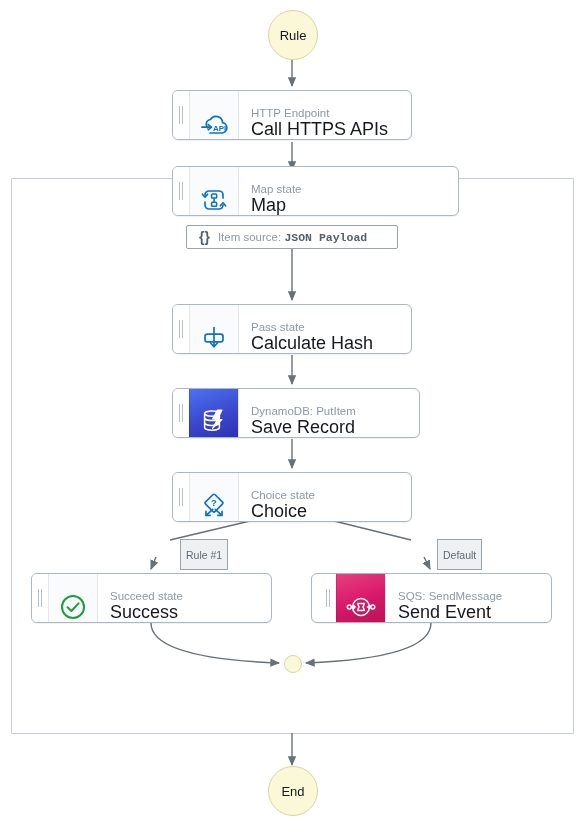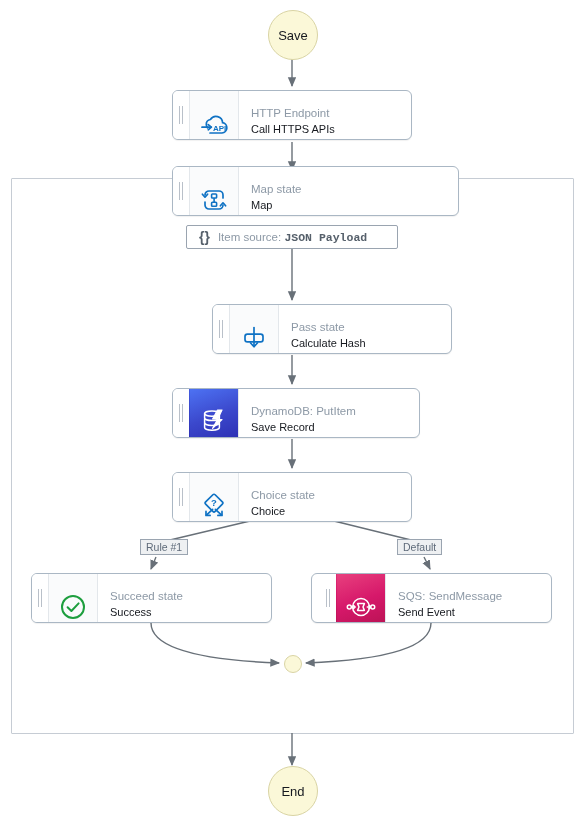--- a/index.html
+++ b/index.html
@@ -38,36 +38,36 @@
     width:48px;flex:0 0 48px;display:flex;align-items:flex-end;justify-content:center;
     background:#fafbfc;border-left:1px solid #e3e7eb;border-right:1px solid #e3e7eb;
   }
   .iconbox.brand-ddb{background:linear-gradient(160deg,#4d72f3 0%,#3b48cc 55%,#2e31b5 100%);border-left-color:transparent;}
   .iconbox.brand-sqs{background:linear-gradient(160deg,#e8407e 0%,#d6186a 55%,#bc1356 100%);border-left-color:transparent;}
   .labels{
     flex:1 1 auto;display:flex;flex-direction:column;justify-content:flex-end;
     padding-left:12px;padding-right:10px;min-width:0;
   }
   .ntype{font-size:11.5px;color:#8d99a6;line-height:14px;white-space:nowrap;overflow:hidden;text-overflow:ellipsis;}
-  .nname{font-size:11px;color:#16191f;line-height:19px;white-space:nowrap;overflow:hidden;text-overflow:ellipsis;}
+  .nname{font-size:18px;color:#16191f;line-height:19px;white-space:nowrap;overflow:hidden;text-overflow:ellipsis;}
   
   .badge{
     position:absolute;box-sizing:border-box;height:24px;
     background:#ffffff;border:1px solid #9aa4b0;border-radius:2px;
     display:flex;align-items:center;gap:8px;padding:0 12px;
     font-size:11.5px;color:#8d99a6;white-space:nowrap;
   }
   .badge b{color:#56606b;font-weight:bold;font-family:Liberation Mono, monospace;}
   .badge .brace{color:#56606b;font-weight:bold;font-size:14px;line-height:1;}
   
   .elabel{
-    position:absolute;box-sizing:border-box;height:16px;
+    position:absolute;box-sizing:border-box;height:31px;
     background:#eef0f2;border:1px solid #9aa4b0;
     display:flex;align-items:center;justify-content:center;
-    padding:0 5px;font-size:10.5px;color:#5f6b7a;white-space:nowrap;
+    padding:0 5px;font-size:10.5px;color:#5f6b7a;white-space:nowrap;margin-left:40px;
   }
   
   svg.wires{position:absolute;left:0;top:0;width:584px;height:824px;pointer-events:none;}
 </style>
 </head>
 <body>
 
 <div id="canvas">
 
   <div class="map-frame" style="left:11px;top:178px;width:561px;height:554px;"></div>
@@ -100,21 +100,21 @@
 
       <path d="M151,623 C151,648 200,660 279,663" marker-end="url(#arrow)"></path>
 
       <path d="M431,623 C431,648 383,660 306,663" marker-end="url(#arrow)"></path>
 
       <path d="M292,733 L292,765" marker-end="url(#arrow)"></path>
     </g>
   </svg>
 
   <div class="terminal" style="left:268px;top:10px;width:48px;height:48px;">
-    <span>Save</span>
+    <span>Rule</span>
   </div>
 
   <div class="node" style="left:172px;top:90px;width:240px;">
     <div class="grip">
         <i></i>
         <i></i>
       </div>
     <div class="iconbox">
       <svg width="32" height="26" viewBox="0 0 32 26">
         <path d="M12 20 h12 a5.2 5.2 0 0 0 0.6 -10.3 a6.6 6.6 0 0 0 -12.2 -3.2 a4.9 4.9 0 0 0 -4.1 5 a5 5 0 0 0 1.3 3.4" fill="none" stroke="#0f72c4" stroke-width="1.7" stroke-linecap="round"></path>
@@ -152,21 +152,21 @@
   </div>
 
   <div class="badge" style="left:186px;top:225px;width:212px;">
     <span class="brace">{}</span>
     <span>
       <span>Item source</span><span>:</span>
       <b>JSON Payload</b>
     </span>
   </div>
 
-  <div class="node" style="left:172px;top:304px;width:240px;margin-left:40px;">
+  <div class="node" style="left:172px;top:304px;width:240px;">
     <div class="grip">
         <i></i>
         <i></i>
       </div>
     <div class="iconbox">
       <svg width="30" height="30" viewBox="0 0 30 30">
         <rect x="6" y="11.2" width="18" height="7.6" rx="2.4" fill="none" stroke="#0f72c4" stroke-width="1.7"></rect>
         <path d="M15 4.5 v18.5" fill="none" stroke="#0f72c4" stroke-width="1.7" stroke-linecap="round"></path>
         <path d="M11.6 20 L15 23.8 L18.4 20" fill="none" stroke="#0f72c4" stroke-width="1.7" stroke-linecap="round" stroke-linejoin="round"></path>
       </svg>

